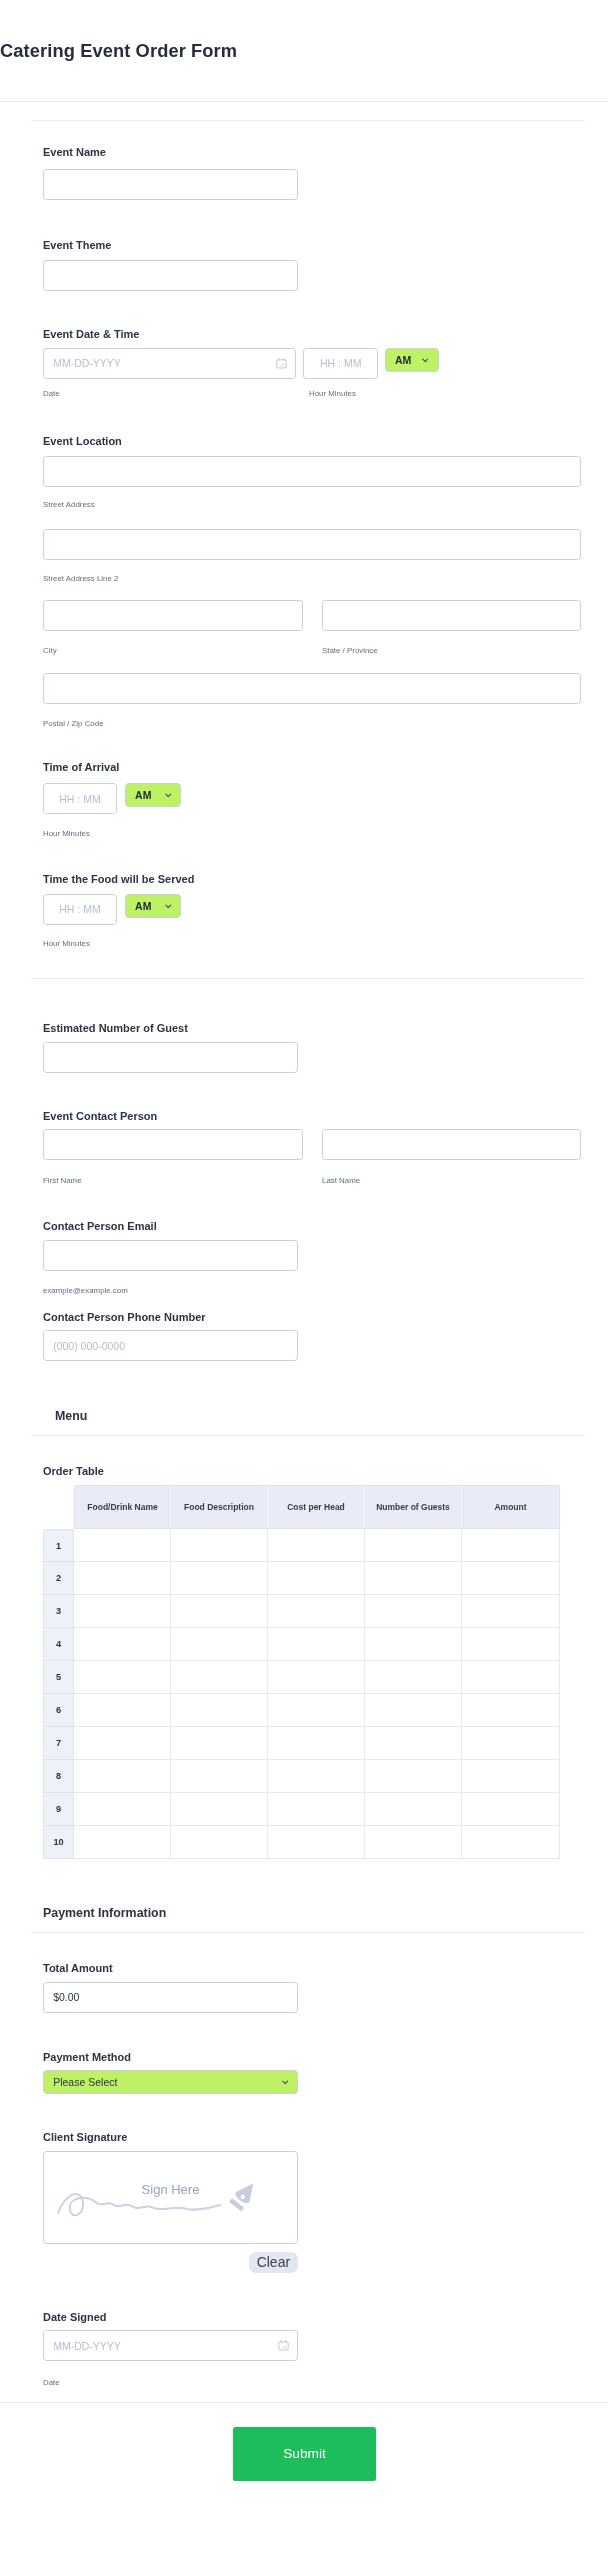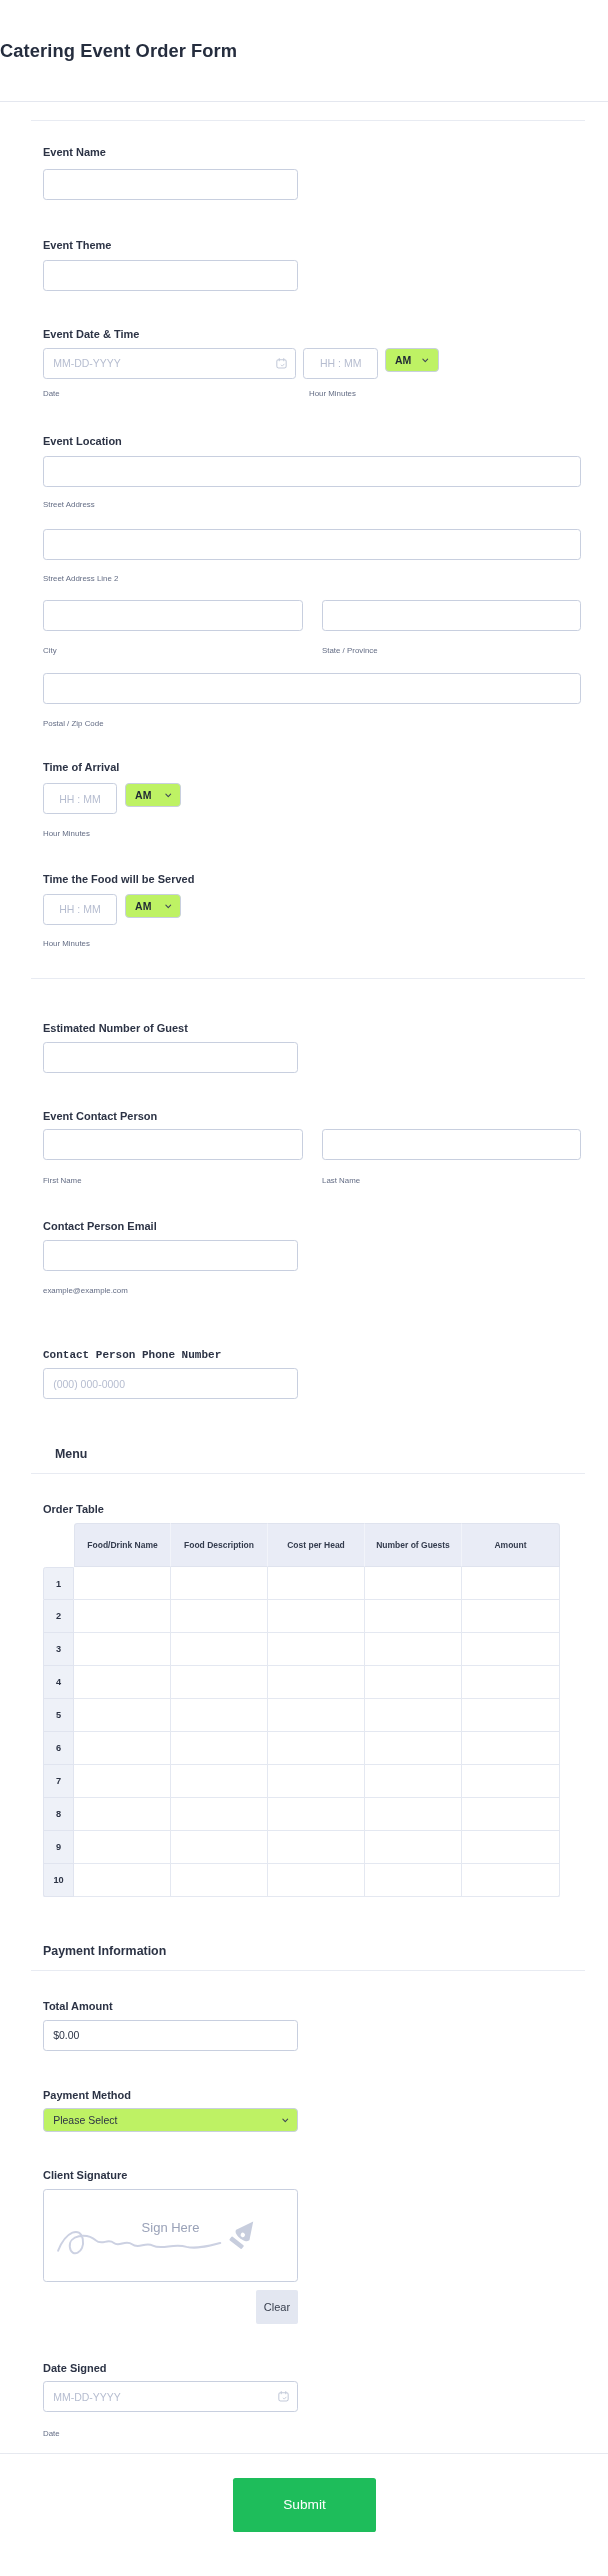--- a/index.html
+++ b/index.html
@@ -52,22 +52,22 @@
   .tn-last{border-bottom-left-radius:2.6px;}
   .td{background:#fff;border-right:0.7px solid #e4e8f1;border-bottom:0.7px solid #e4e8f1;height:33px;cursor:text;}
   .td-last{border-bottom-right-radius:2.6px;}
 
   
   .sig-wrap{width:255px;}
   .sig-box{box-sizing:border-box;width:255px;height:93px;border:0.7px solid #c8cfdf;border-radius:3.3px;background:#fff;position:relative;cursor:crosshair;}
   .sign-here{position:absolute;top:30px;left:50%;transform:translateX(-50%);font-size:13px;color:#9aa2b8;white-space:nowrap;}
   .sig-art{position:absolute;left:9.2px;top:27.5px;pointer-events:none;}
   .clear-row{display:flex;justify-content:flex-end;margin-top:7.9px;}
-  .clear-btn{background:#e3e7f1;border:0;border-radius:2px;height:34px;padding:0 7.9px;
-             font-family:"Liberation Sans",sans-serif;font-size:11px;color:#39404f;cursor:pointer;}
+  .clear-btn{background:#e3e7f1;border:0;border-radius:7px;height:21px;padding:0 7.9px;
+             font-family:"Liberation Sans",sans-serif;font-size:14px;color:#39404f;cursor:pointer;}
 
   .form-footer{border-top:0.7px solid #e6e9f0;height:96px;display:flex;justify-content:center;align-items:flex-start;}
   .submit-btn{margin-top:24px;width:143px;height:54px;background:#1ebd5b;border:0;border-radius:2.6px;
               color:#fff;font-family:"Liberation Sans",sans-serif;font-size:13.7px;cursor:pointer;}
 </style>
 </head>
 <body>
 
 <div class="page">
 
@@ -172,21 +172,21 @@
       <span class="sub spacer">First Name</span>
       <span class="sub">Last Name</span>
     </div>
 
     
     <label class="f-label" style="margin-top:35px;margin-bottom:6.5px;">Contact Person Email</label>
     <input class="inp w-short" type="text" style="">
     <div class="sub" style="margin-top:15px;">example@example.com</div>
 
     
-    <label class="f-label" style="margin-top:54px;margin-bottom:6.5px;font-family:Liberation Mono, monospace;">Contact Person Phone Number</label>
+    <label class="f-label" style="margin-top:16px;margin-bottom:6.5px;">Contact Person Phone Number</label>
     <input class="inp w-short" type="text" placeholder="(000) 000-0000" style="">
 
     
     <h2 class="sec-h" style="margin-top:48px;margin-left:12px;">Menu</h2>
     <hr class="divider" style="margin-top:10.5px;">
     <label class="f-label" style="margin-top:29.5px;margin-bottom:7.2px;">Order Table</label>
 
     <div class="order-table">
       <div class="tc th th-corner"></div>
       <div class="tc th th-first">Food/Drink Name</div>

